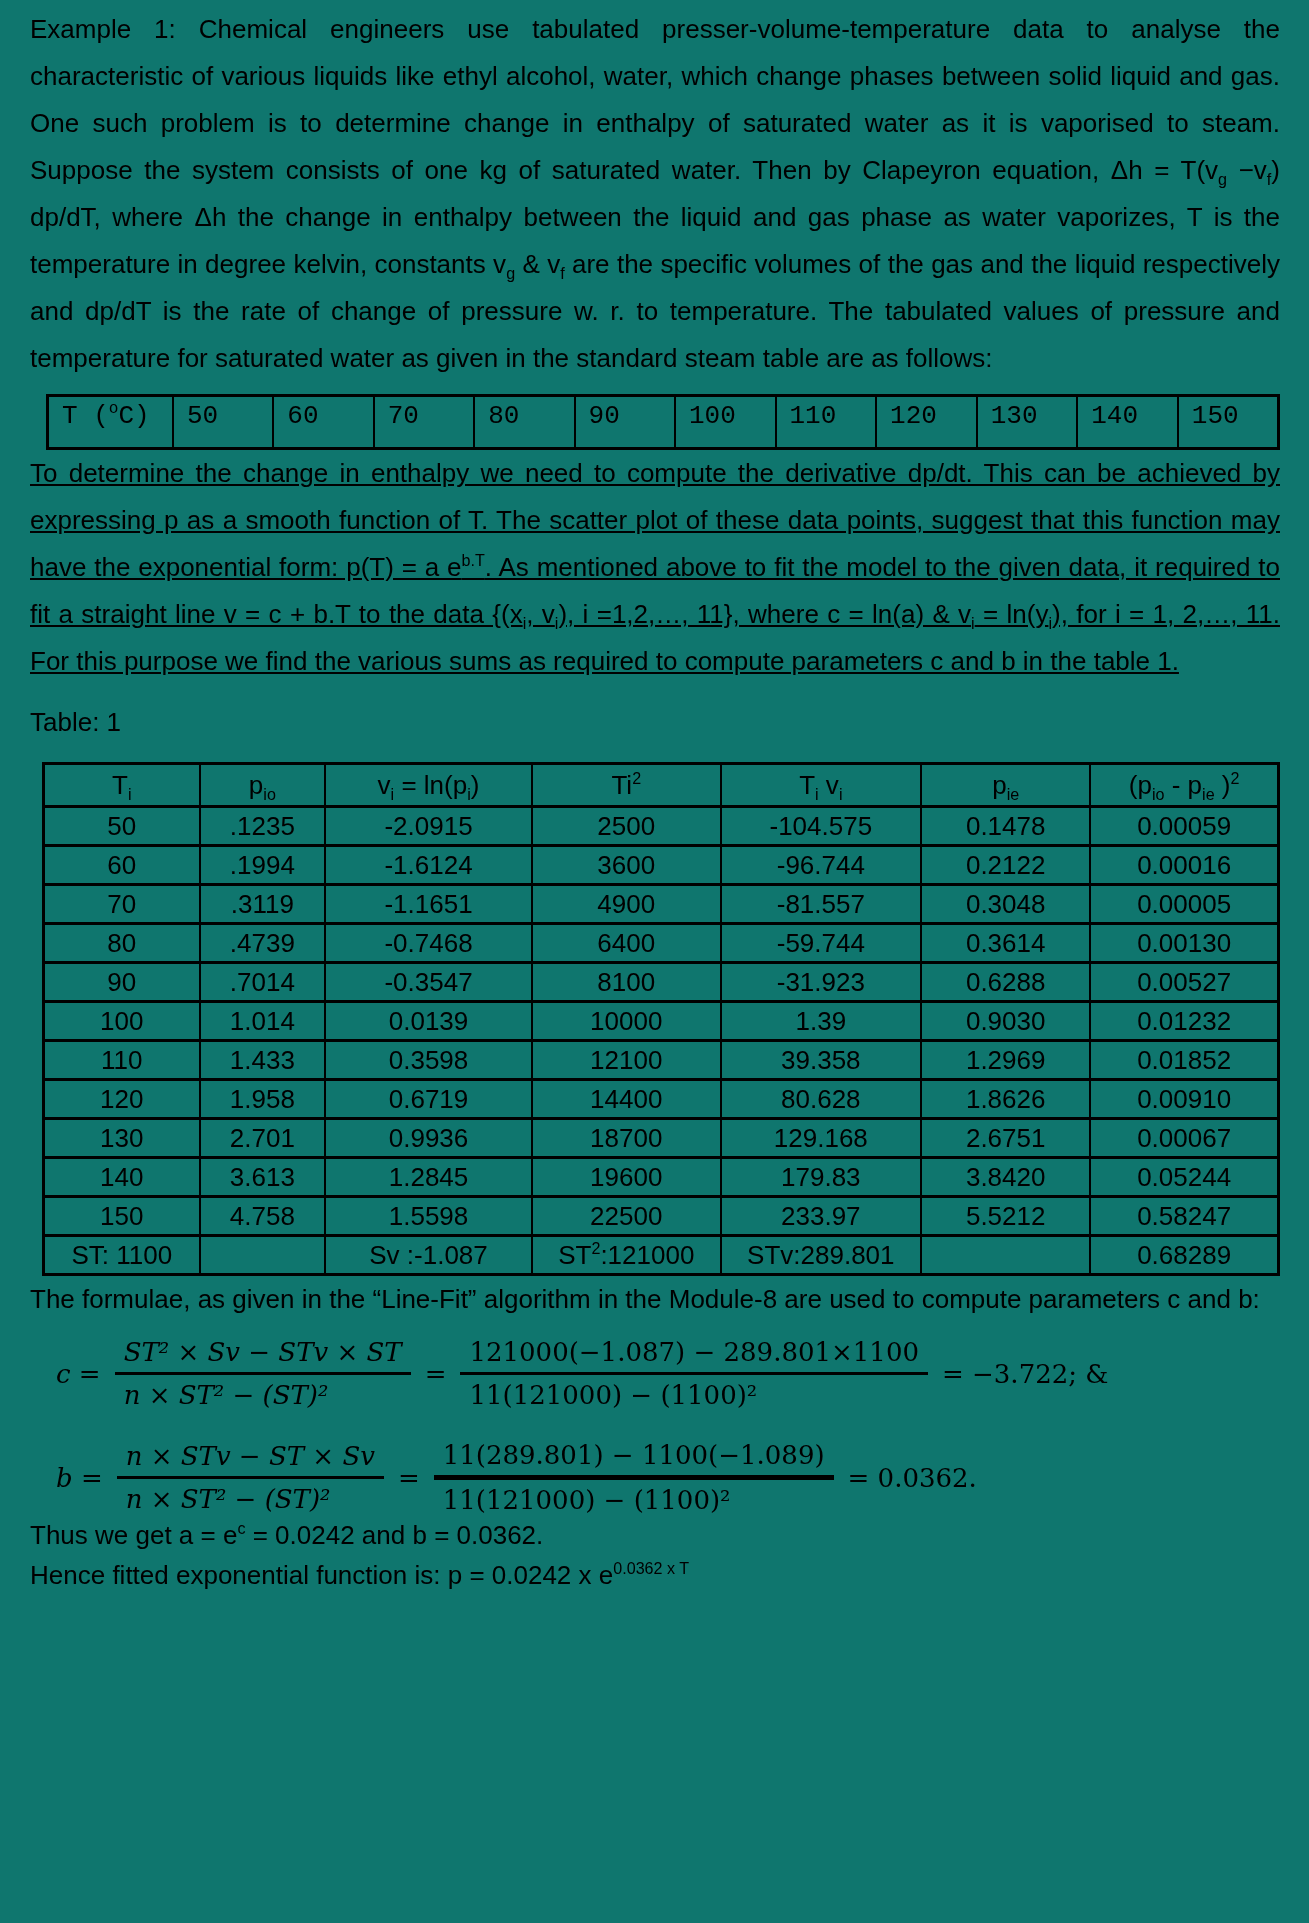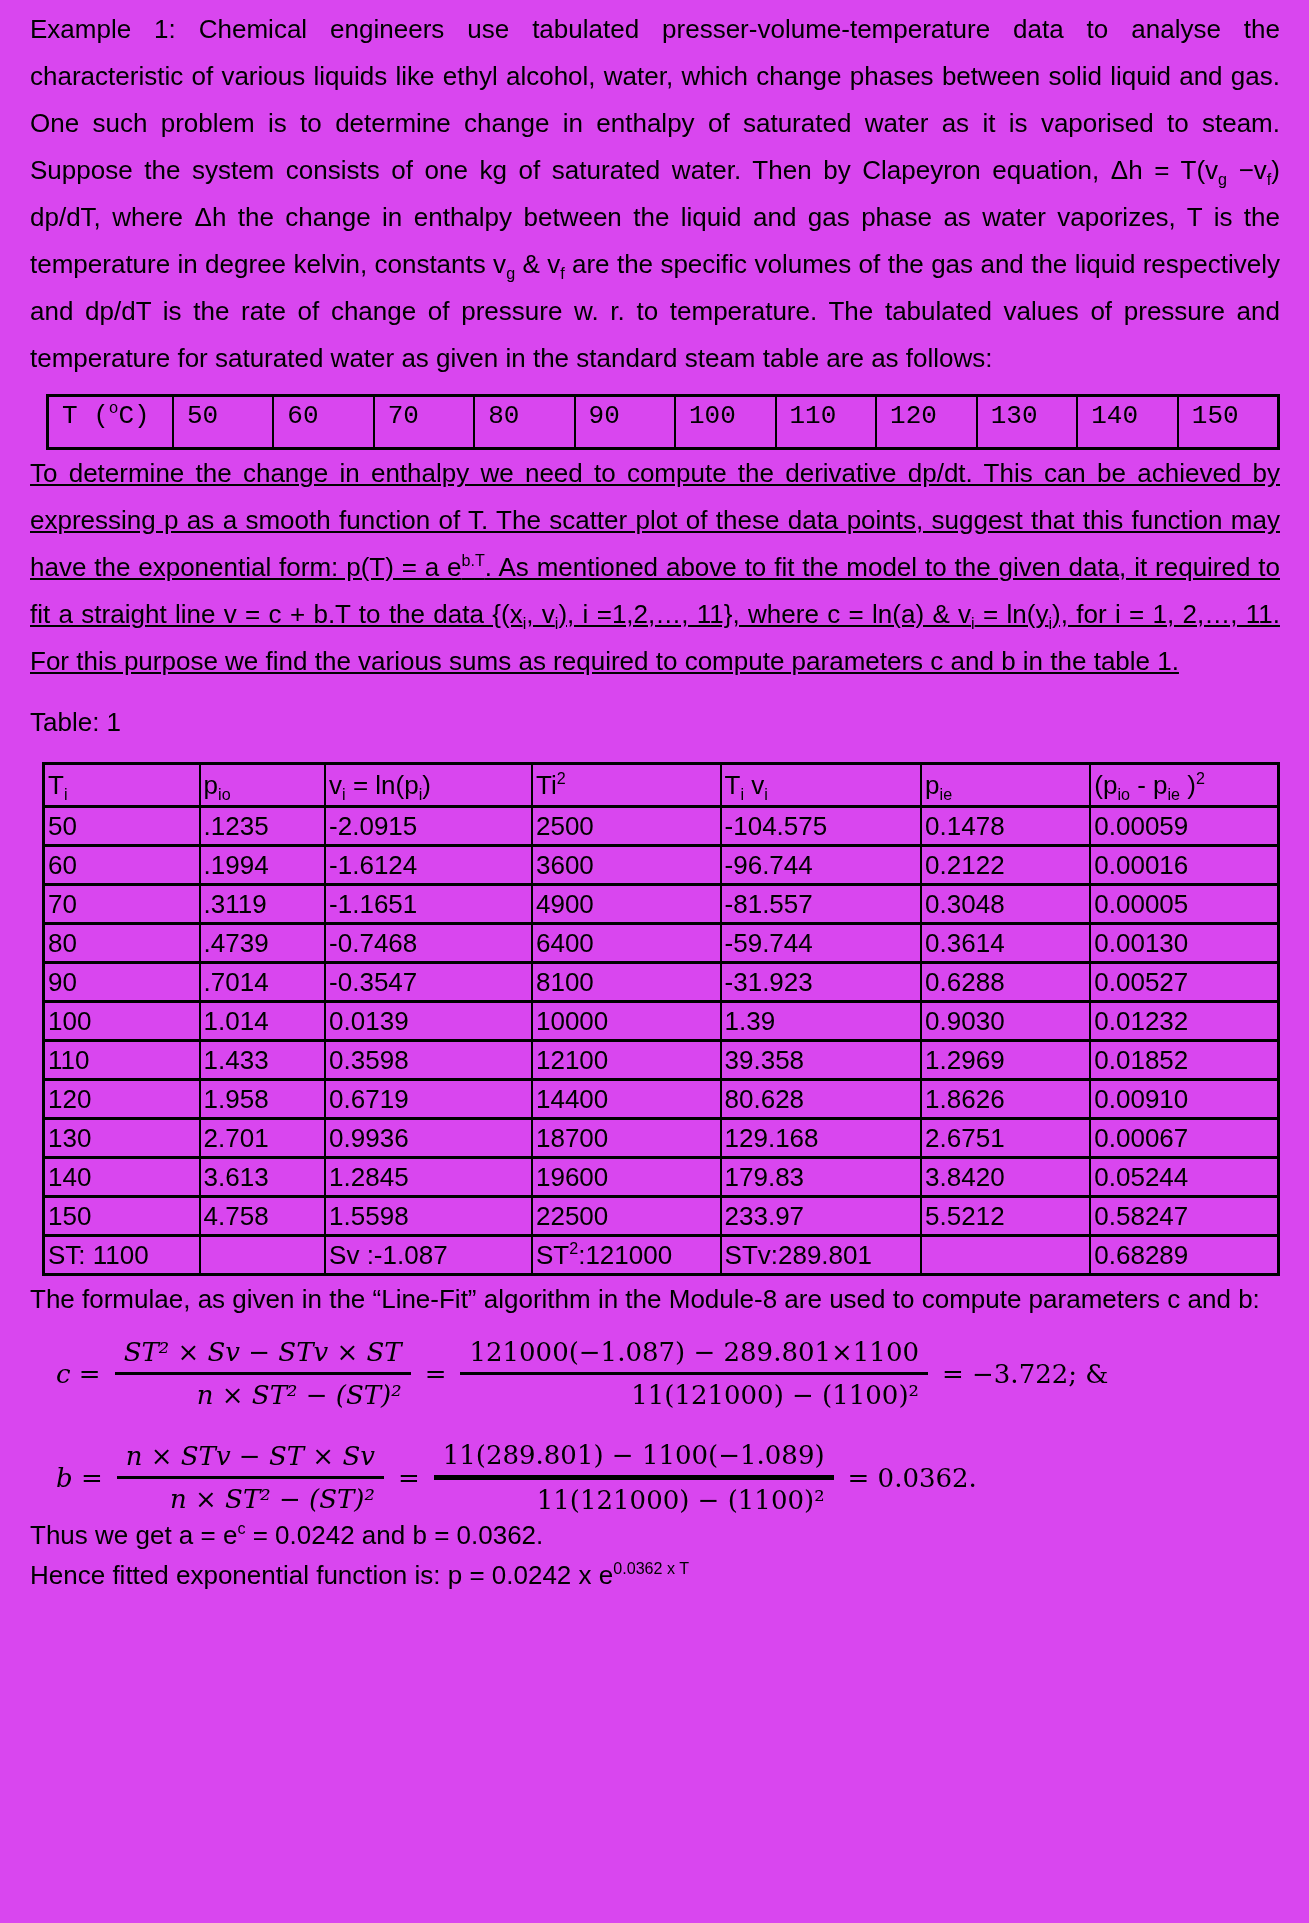--- a/index.html
+++ b/index.html
@@ -1,53 +1,53 @@
 <!DOCTYPE html>
 <html><head>
 <meta charset="utf-8">
 <style>
   html,body { margin:0; padding:0; background:#fff; }
   .page {
     position:relative; width:1309px; height:1923px; overflow:hidden;
-    background:#d946ef; color:#000;
+    background:#0f766e; color:#000;
     font-family:"Liberation Sans", sans-serif; font-size:26px;
     box-sizing:border-box; padding:6px 29px 0 30px;
   }
   .page sub { font-size:0.62em; line-height:0; }
   .page sup { font-size:0.62em; line-height:0; vertical-align:super; }
 
   p.para { margin:0; text-align:justify; line-height:47px; }
   .para1 { margin-top:2px; }
   .para2 { margin-top:50px;text-decoration:underline; }
 
   table { border-collapse:collapse; table-layout:fixed; }
 
   .steam-table { margin:12px 0 0 16px; border:3px solid #000; }
   .steam-table col { width:101px; }
   .steam-table col.c0 { width:126px; }
   .steam-table td { border:2px solid #000; height:38px; padding:0 4px 12px 13px; text-align:left; overflow:hidden;font-family:Liberation Mono, monospace; }
 
   .table-title { margin-top:14px; text-align:left; line-height:47px; }
 
-  .t1 { margin:16px 0 0 12px; border:3px solid #000; }
+  .t1 { margin:16px 0 0 12px; border:3px solid #000; text-align:center; }
   .t1 col.k0{width:157px} .t1 col.k1{width:126px} .t1 col.k2{width:208px}
   .t1 col.k3{width:189px} .t1 col.k4{width:201px} .t1 col.k5{width:170px} .t1 col.k6{width:189px}
   .t1 td { border:2px solid #000; border-bottom-width:3px; height:36px; padding:0 3px; overflow:hidden; }
   .t1 thead td { height:40px; }
 
   .formulae { margin-top:54px; }
 
   .equation {
     display:flex; align-items:center; gap:14px; margin-left:26px;
     font-family:"DejaVu Serif", serif; font-size:26px;
   }
   .equation-c { margin-top:14px; }
   .equation-b { margin-top:30px; }
   .sym { font-style:italic; }
-  .frac { display:inline-flex; flex-direction:column; align-items:flex-end; text-align:center; }
+  .frac { display:inline-flex; flex-direction:column; align-items:flex-start; text-align:center; }
   .frac .num { padding:0 9px 5px; border-bottom:3px solid #000; }
   .frac .den { padding:5px 9px 0; }
   .equation-b .frac-numeric .num { border-bottom-width:5px; }
 
   p.closing-line { margin:0; line-height:40px; }
   .closing-thus { margin-top:22px; }
   .closing-hence { margin-top:5px; }
 </style>
 </head>
 <body>

